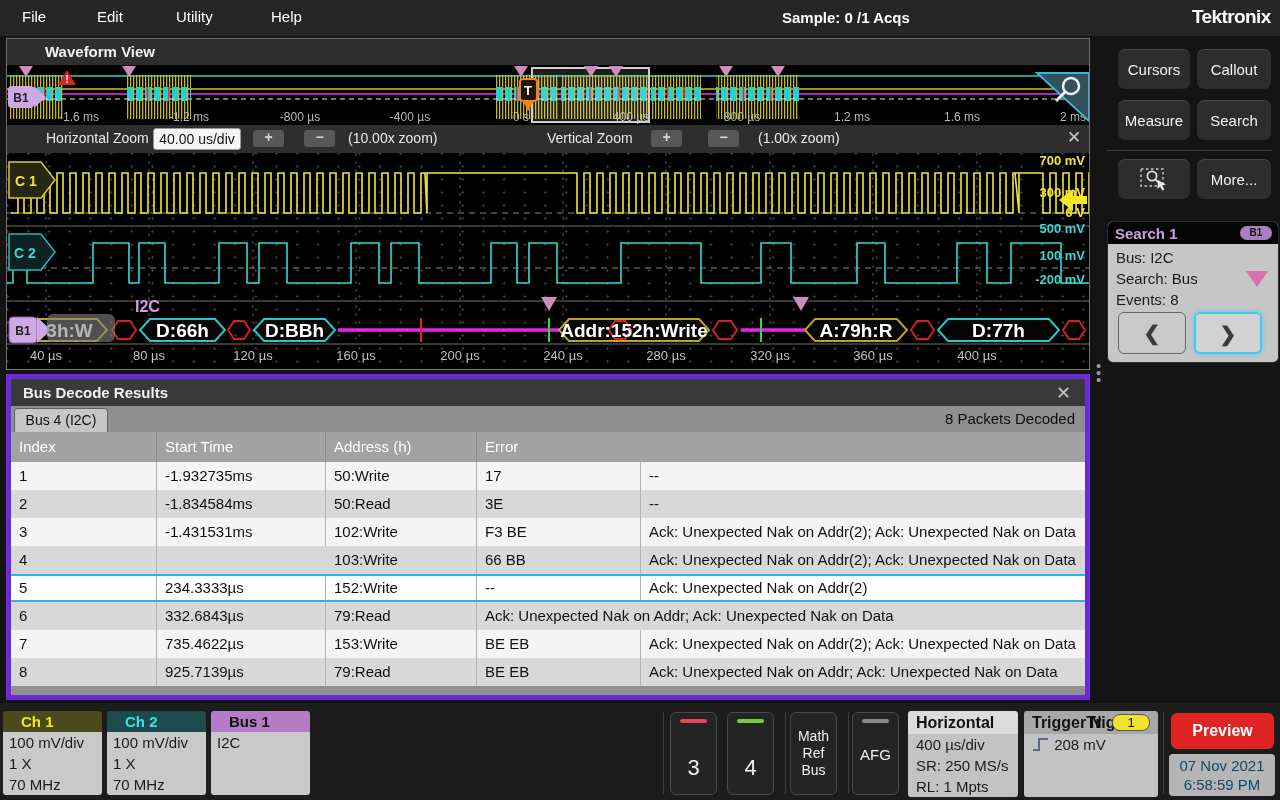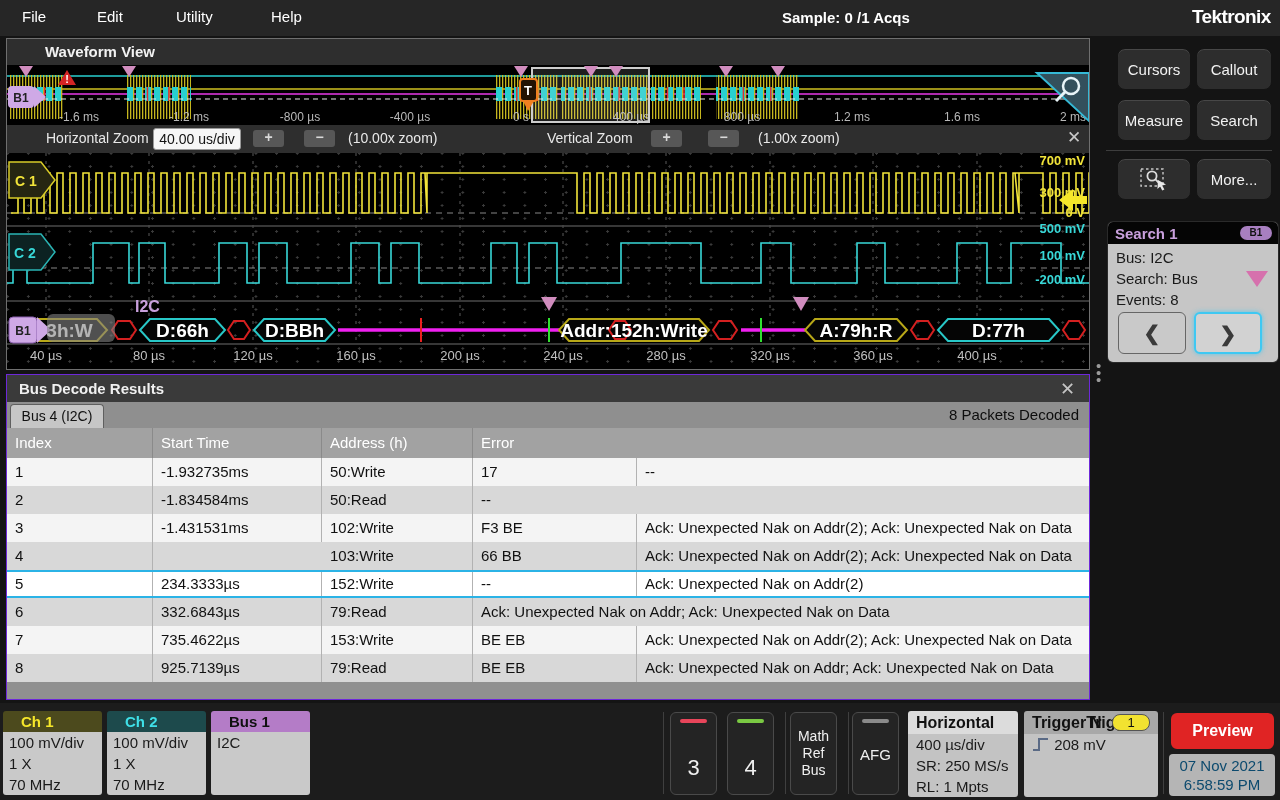--- a/index.html
+++ b/index.html
@@ -22,21 +22,21 @@
   .zb-input{position:absolute;left:146px;top:3px;width:86px;height:20px;background:#f6f6f6;color:#111;
             font-size:14px;text-align:center;border:1px solid #999;border-radius:3px;line-height:20px;}
   .zb-btn{position:absolute;top:5px;width:31px;height:17px;background:#575757;border-radius:3px;
           color:#d9d9d9;text-align:center;line-height:15px;font-weight:700;font-size:14px;}
   .x-btn{position:absolute;top:3px;color:#c8c8c8;font-size:17px;line-height:20px;}
   .graticule{position:absolute;left:0;top:114px;width:1082px;height:216px;background:#000;
              background-image:radial-gradient(circle,#3a3a3a 1px,transparent 1.4px);
              background-size:20.7px 13px;background-position:11px 7px;}
   
   .results{position:absolute;left:6px;top:374px;width:1084px;height:326px;background:#909090;
-           border:1px solid #6d28d9;box-sizing:border-box;}
+           border:5px solid #6d28d9;box-sizing:border-box;}
   .res-header{position:relative;height:27px;background:#3a3a3a;}
   .res-title{position:absolute;left:12px;top:5px;font-size:15px;font-weight:700;color:#f0f0f0;}
   .res-close{position:absolute;right:14px;top:3px;font-size:18px;color:#c4c4c4;}
   .tabrow{position:relative;height:26px;background:#8f8f8f;}
   .tab{position:absolute;left:3px;top:2px;width:92px;height:23px;background:#c6c6c6;
        border:1px solid #5f5f5f;border-bottom:none;border-radius:4px 4px 0 0;
        font-size:14px;color:#111;text-align:center;line-height:23px;}
   .pkts{position:absolute;right:10px;top:4px;font-size:15px;color:#0d0d0d;}
   .thead{height:30px;background:#a2a2a2;display:flex;}
   .th{color:#fff;font-size:15px;line-height:30px;padding-left:8px;box-sizing:border-box;
@@ -313,20 +313,21 @@
           <div class="td" style="width: 146px;">1</div>
           <div class="td" style="width: 169px;">-1.932735ms</div>
           <div class="td" style="width: 151px;">50:Write</div>
           <div class="td" style="width: 164px;">17</div>
           <div class="td" style="width: 454px; flex: 1 1 0%;">--</div>
         </div>
         <div class="trow alt">
           <div class="td" style="width: 146px;">2</div>
           <div class="td" style="width: 169px;">-1.834584ms</div>
           <div class="td" style="width: 151px;">50:Read</div>
+          <div class="td" style="width: 164px;">3E</div>
           <div class="td" style="width: 454px; flex: 1 1 0%;">--</div>
         </div>
         <div class="trow">
           <div class="td" style="width: 146px;">3</div>
           <div class="td" style="width: 169px;">-1.431531ms</div>
           <div class="td" style="width: 151px;">102:Write</div>
           <div class="td" style="width: 164px;">F3 BE</div>
           <div class="td" style="width: 454px; flex: 1 1 0%;">Ack: Unexpected Nak on Addr(2); Ack: Unexpected Nak on Data</div>
         </div>
         <div class="trow alt">

